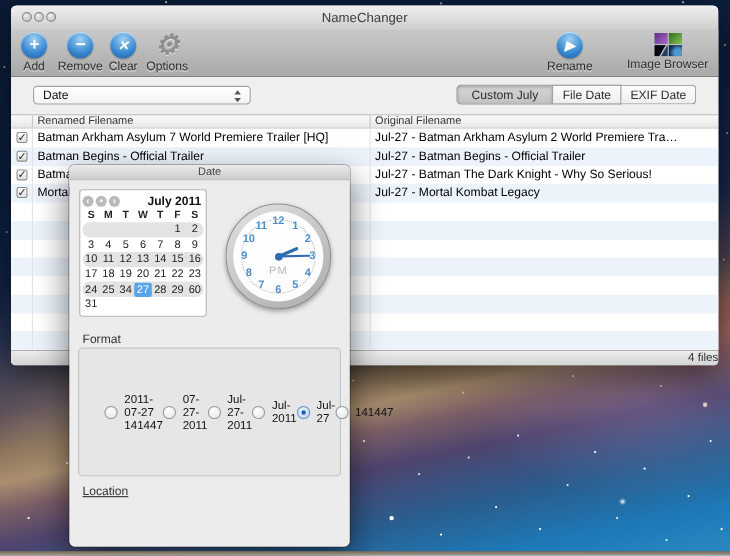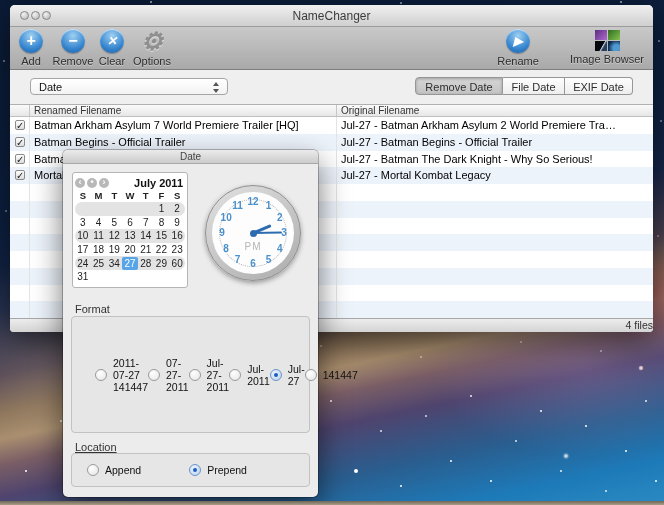--- a/index.html
+++ b/index.html
@@ -172,21 +172,21 @@
 
     <div class="filterbar">
       <div class="dropdown">
         <span>Date</span>
         <span class="stepper">
             <i class="up"></i>
             <i class="dn"></i>
           </span>
       </div>
       <div class="segmented">
-          <div class="seg sel" style="width: 88px;">Remove Date</div>
+          <div class="seg sel" style="width: 88px;">Custom July</div>
           <div class="seg" style="width: 62px;">File Date</div>
           <div class="seg" style="width: 68px;">EXIF Date</div>
         </div>
     </div>
 
     <div class="thead">
       <div class="hc"></div>
       <div class="hc">Renamed Filename</div>
       <div class="hc">Original Filename</div>
     </div>
@@ -383,26 +383,16 @@
           <span class="radio on"></span>
           <span>Jul-27</span>
         </div>
         <div class="opt">
           <span class="radio"></span>
           <span>141447</span>
         </div>
       </div>
 
     <div class="grp-label loc-label">Location</div>
-    <div class="grp-box loc-box">
-        <div class="opt">
-          <span class="radio"></span>
-          <span>Append</span>
-        </div>
-        <div class="opt">
-          <span class="radio on"></span>
-          <span>Prepend</span>
-        </div>
-      </div>
   </div>
 
   <div class="bottom-strip"></div>
 </div>
 
 </body></html>

